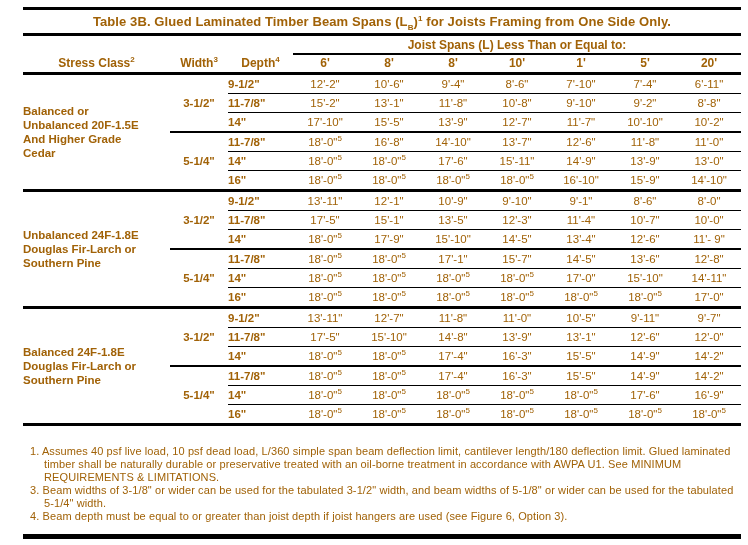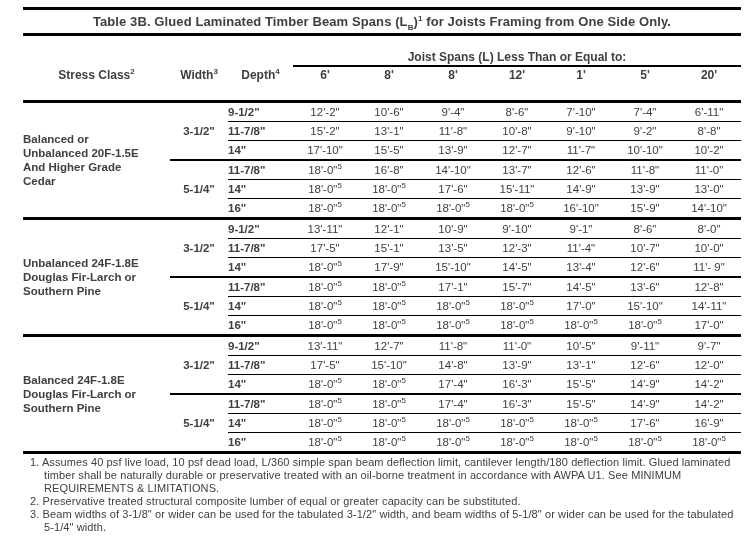--- a/index.html
+++ b/index.html
@@ -2,62 +2,61 @@
 <html><head>
 <meta charset="utf-8">
 <style>
   html, body { margin: 0; padding: 0; background: #ffffff; }
   .page {
     position: relative;
     width: 748px;
     height: 545px;
     background: #ffffff;
     font-family: "Liberation Sans", sans-serif;
-    color: #404040;
+    color: #a16207;
     overflow: hidden;
   }
   .content { padding-left: 23px; width: 718px; }
   .rule { width: 718px; background: #000; }
   .rule.thick { height: 3px; }
   .top-rule { margin-top: 7px; }
   .title {
     font-size: 13px;
     font-weight: bold;
     text-align: center;
     padding: 4px 0 4px 0;
     letter-spacing: 0.1px;
   }
   sup { font-size: 8px; line-height: 0; vertical-align: super; }
   sub { font-size: 8px; line-height: 0; vertical-align: sub; }
 
   table.beam {
     border-collapse: collapse;
     table-layout: fixed;
     width: 718px;
-    margin-top: 12px;
   }
   table.beam th, table.beam td { padding: 0; }
 
   th.span-group {
     font-size: 12px;
     font-weight: bold;
     text-align: center;
     height: 17px;
     vertical-align: middle;
     border-bottom: 2px solid #000;
   }
   td.nob { border: none; }
   tr.colhead th {
     font-size: 12px;
     font-weight: bold;
     text-align: center;
     height: 15px;
     vertical-align: bottom;
     border-bottom: 3px solid #000;
-    padding-bottom: 18px;
+    padding-bottom: 2px;
   }
   th.stress {
     font-size: 11.5px;
     font-weight: bold;
     text-align: left;
     vertical-align: middle;
     white-space: pre-line;
     line-height: 14px;
     border-bottom: 3px solid #000;
   }
@@ -77,21 +76,21 @@
   }
   td.val { font-size: 11.5px; text-align: center; }
   tbody td.depth, tbody td.val {
     height: 18px;
     border-bottom: 1px solid #000;
     vertical-align: middle;
   }
   tr.grp-end td.depth, tr.grp-end td.val { border-bottom: 2px solid #000; }
   tr.sec-end td.depth, tr.sec-end td.val { border-bottom: 3px solid #000; }
 
-  .footnotes { margin-top: 2px; }
+  .footnotes { margin-top: 19px; }
   .footnote {
     font-size: 11px;
     line-height: 13px;
     padding-left: 21px;
     text-indent: -14px;
     letter-spacing: 0.1px;
   }
   .bottom-bar {
     width: 718px;
     height: 5px;
@@ -126,21 +125,21 @@
           <td class="nob" colspan="3"></td>
           <th class="span-group" colspan="7">Joist Spans (L) Less Than or Equal to:</th>
         </tr>
         <tr class="colhead">
           <th>Stress Class<sup>2</sup></th>
           <th>Width<sup>3</sup></th>
           <th>Depth<sup>4</sup></th>
           <th>6'</th>
           <th>8'</th>
           <th>8'</th>
-          <th>12'</th>
+          <th>10'</th>
           <th>1'</th>
           <th>5'</th>
           <th>20'</th>
         </tr>
       </thead>
       <tbody id="tbody">
           <tr>
             <th class="stress" rowspan="6">Balanced or
 Unbalanced 20F-1.5E
 And Higher Grade
@@ -334,19 +333,19 @@
             <td class="val">18'-0"<sup>5</sup></td>
             <td class="val">18'-0"<sup>5</sup></td>
             <td class="val">18'-0"<sup>5</sup></td>
             <td class="val">18'-0"<sup>5</sup></td>
           </tr>
         </tbody>
     </table>
 
     <div class="footnotes" id="footnotes">
         <div class="footnote">1. Assumes 40 psf live load, 10 psf dead load, L/360 simple span beam deflection limit, cantilever length/180 deflection limit. Glued laminated timber shall be naturally durable or preservative treated with an oil-borne treatment in accordance with AWPA U1. See MINIMUM REQUIREMENTS &amp; LIMITATIONS.</div>
-        <div class="footnote">2. Preservative treated structural composite lumber of equal or greater capacity can be substituted.</div>
         <div class="footnote">3. Beam widths of 3-1/8" or wider can be used for the tabulated 3-1/2" width, and beam widths of 5-1/8" or wider can be used for the tabulated 5-1/4" width.</div>
+        <div class="footnote">4. Beam depth must be equal to or greater than joist depth if joist hangers are used (see Figure 6, Option 3).</div>
       </div>
     <div class="bottom-bar"></div>
 
   </div>
 </div>
 
 </body></html>

